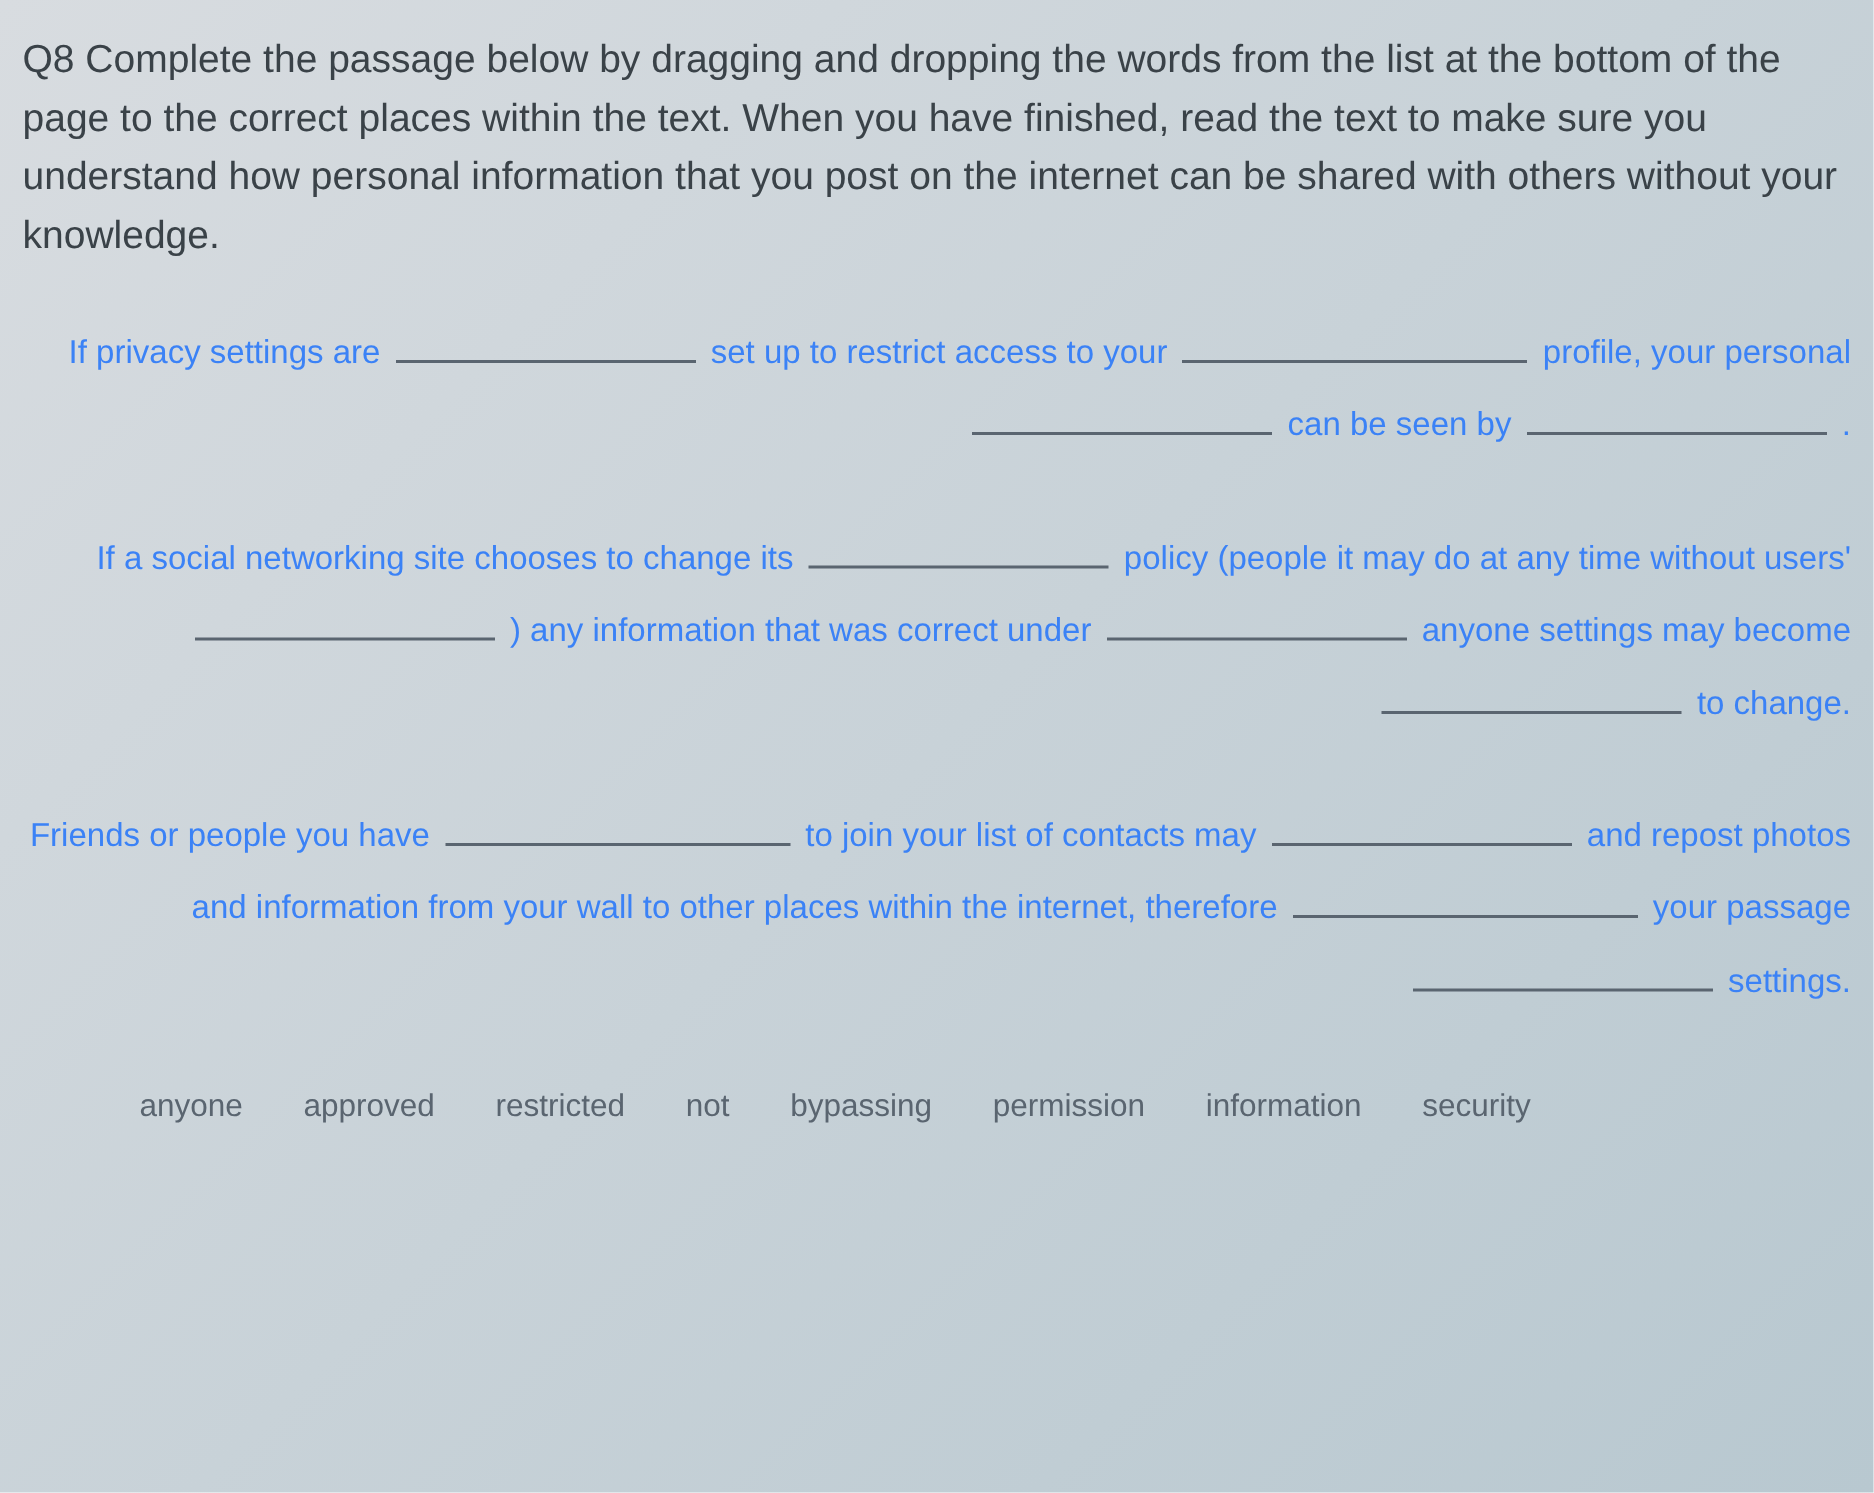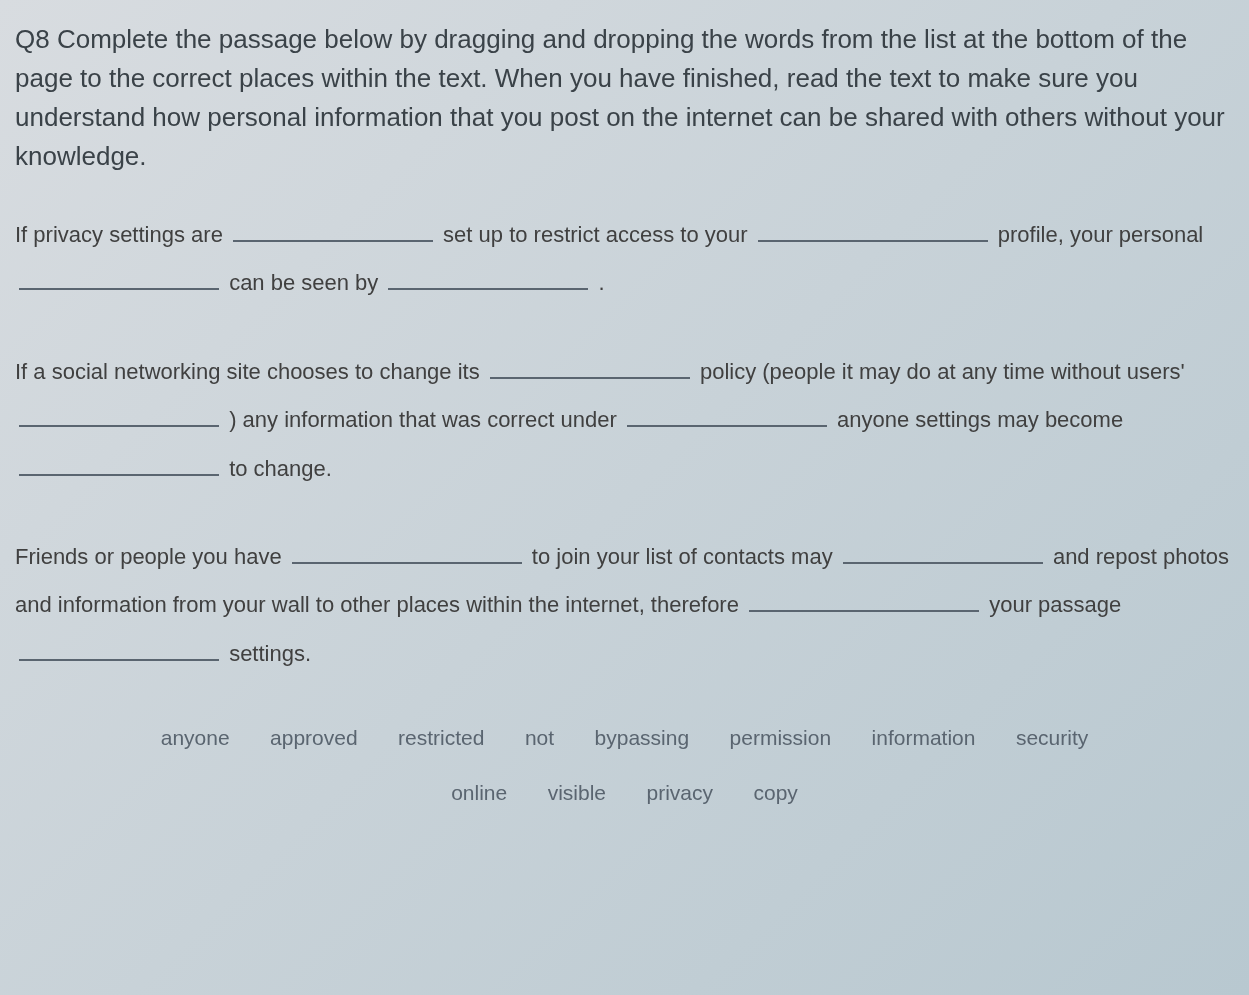--- a/index.html
+++ b/index.html
@@ -17,40 +17,41 @@
     }
     .question-header {
       font-size: 26px;
       font-weight: normal;
       color: #3a4248;
       line-height: 1.5;
       margin-bottom: 35px;
     }
     .passage {
       font-size: 22px;
-      color: #404040;
+      color: #3b82f6;
       line-height: 2.2;
+      text-align: right;
     }
     .paragraph {
       margin-bottom: 40px;
     }
     .blank {
       display: inline-block;
       min-width: 200px;
       border-bottom: 2px solid #5a6570;
       height: 1.2em;
       vertical-align: baseline;
       margin: 0 4px;
     }
     .blank-long {
       min-width: 230px;
     }
     .word-bank {
       margin-top: 30px;
-      text-align: center;
+      text-align: left;
       padding: 0 60px;
     }
     .word-item {
       display: inline-block;
       font-size: 21px;
       color: #5a6570;
       padding: 8px 18px;
       cursor: move;
       user-select: none;
     }
@@ -107,19 +108,13 @@
   <div class="word-row">
     <span class="word-item">anyone</span>
     <span class="word-item">approved</span>
     <span class="word-item">restricted</span>
     <span class="word-item">not</span>
     <span class="word-item">bypassing</span>
     <span class="word-item">permission</span>
     <span class="word-item">information</span>
     <span class="word-item">security</span>
   </div>
-  <div class="word-row">
-    <span class="word-item">online</span>
-    <span class="word-item">visible</span>
-    <span class="word-item">privacy</span>
-    <span class="word-item">copy</span>
-  </div>
 </div>
 
 </body></html>

